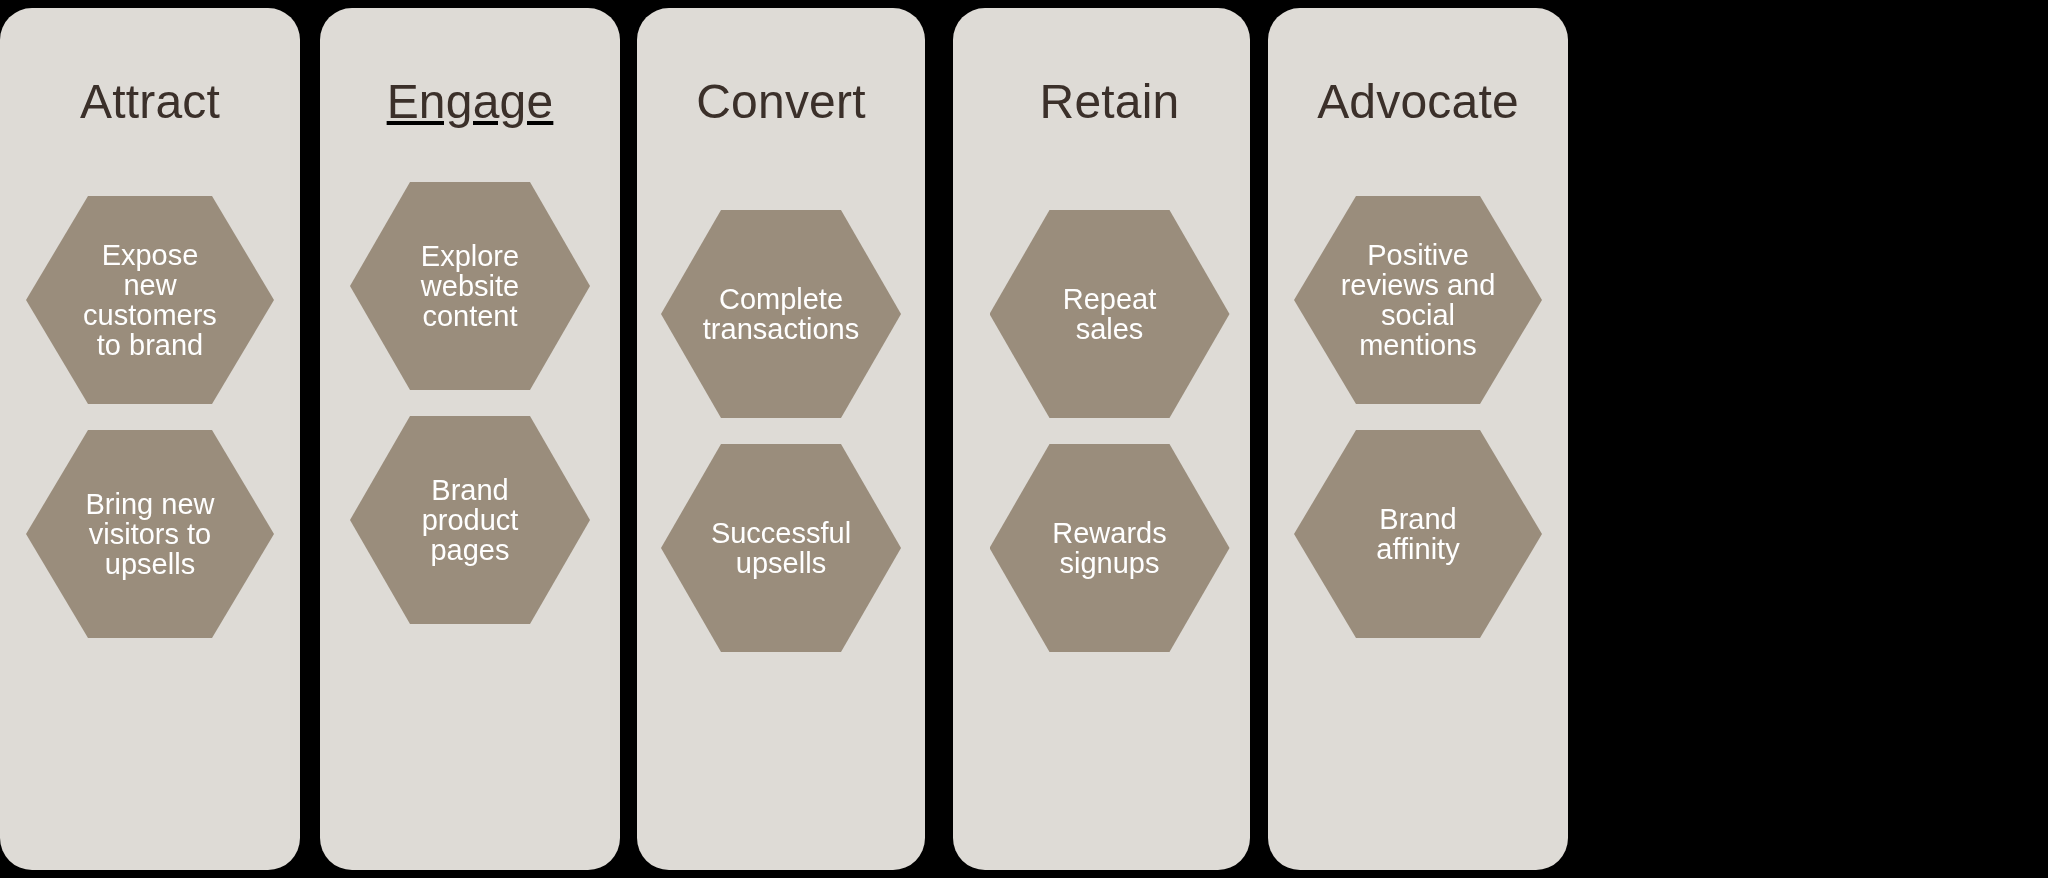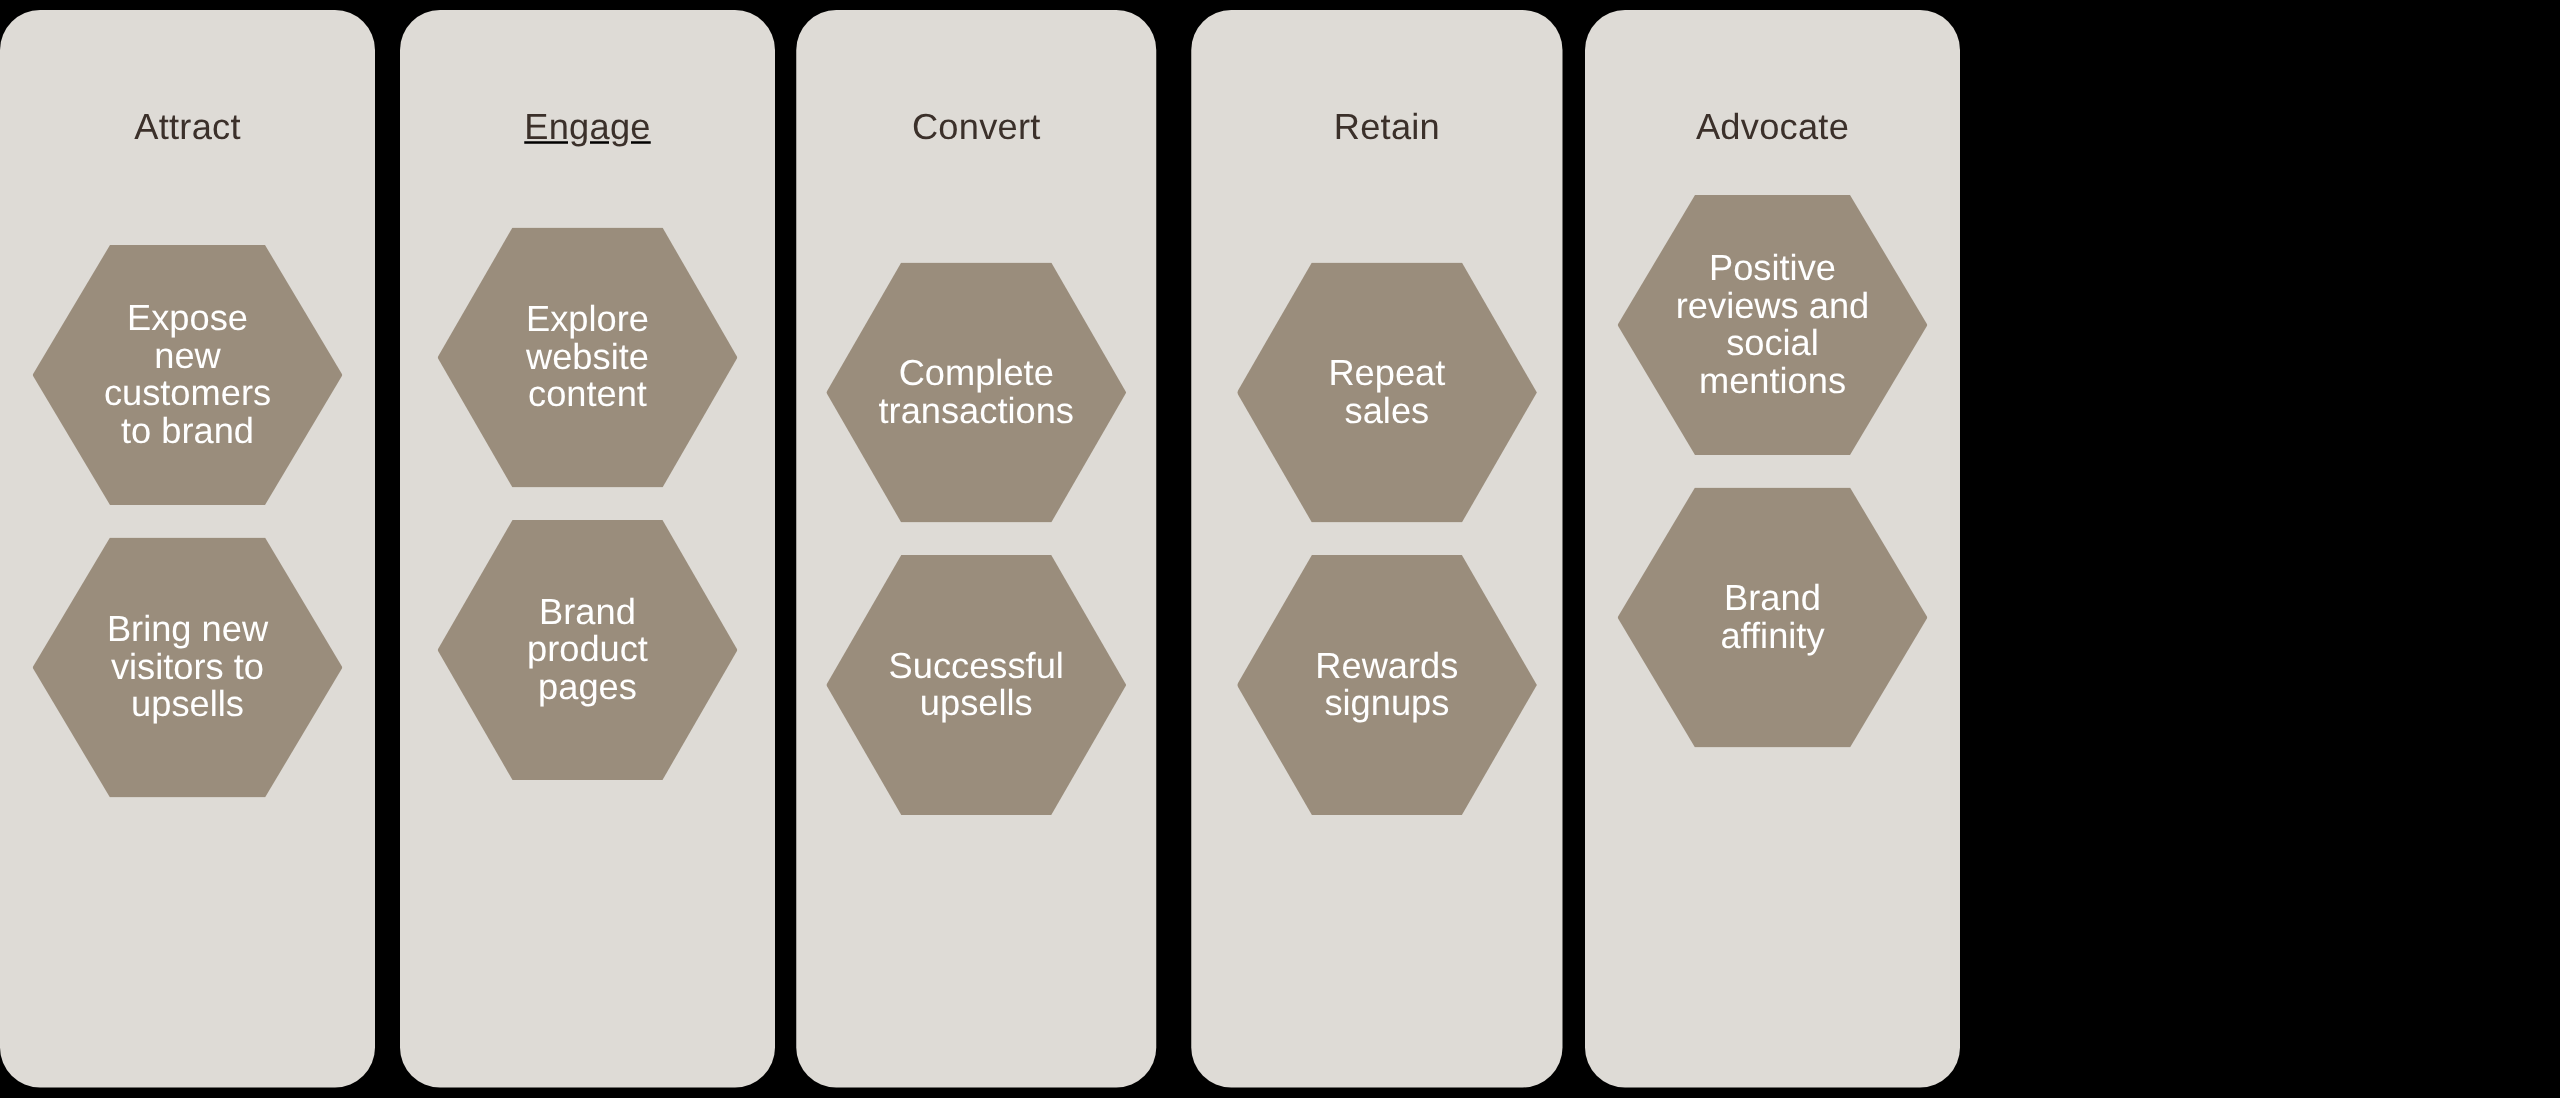--- a/index.html
+++ b/index.html
@@ -38,21 +38,21 @@
 
   
   .lane-0 { left: 0px;    width: 300px; }
   .lane-1 { left: 320px;  width: 300px; text-decoration: underline; }
   .lane-2 { left: 637px;  width: 288px; }
   .lane-3 { left: 953px;  width: 297px; padding-left: 16px; }
   .lane-4 { left: 1268px; width: 300px; }
 
   .lane-title {
     margin-top: 68px;
-    font-size: 29px;
+    font-size: 48px;
     line-height: 52px;
     color: #3b302a;
     letter-spacing: 0.2px;
     text-align: right;
     white-space: nowrap;
     font-weight: 400;
     user-select: none;
   }
 
   .hex-stack {
@@ -89,21 +89,21 @@
     font-weight: 400;
     white-space: pre-line;
     user-select: none;
   }
 
   
   .lane-0 .hex-stack { margin-top: 68px; }
   .lane-1 .hex-stack { margin-top: 54px; }
   .lane-2 .hex-stack { margin-top: 82px; }
   .lane-3 .hex-stack { margin-top: 82px; border-radius: 27px; }
-  .lane-4 .hex-stack { margin-top: 28px; }
+  .lane-4 .hex-stack { margin-top: 68px; }
 
   .lane-0 .hex, .lane-4 .hex { width: 248px; }
 </style>
 </head>
 <body>
 
 <div id="stage">
 
   <div class="lane lane-0">
     <div class="lane-title">Attract</div>

